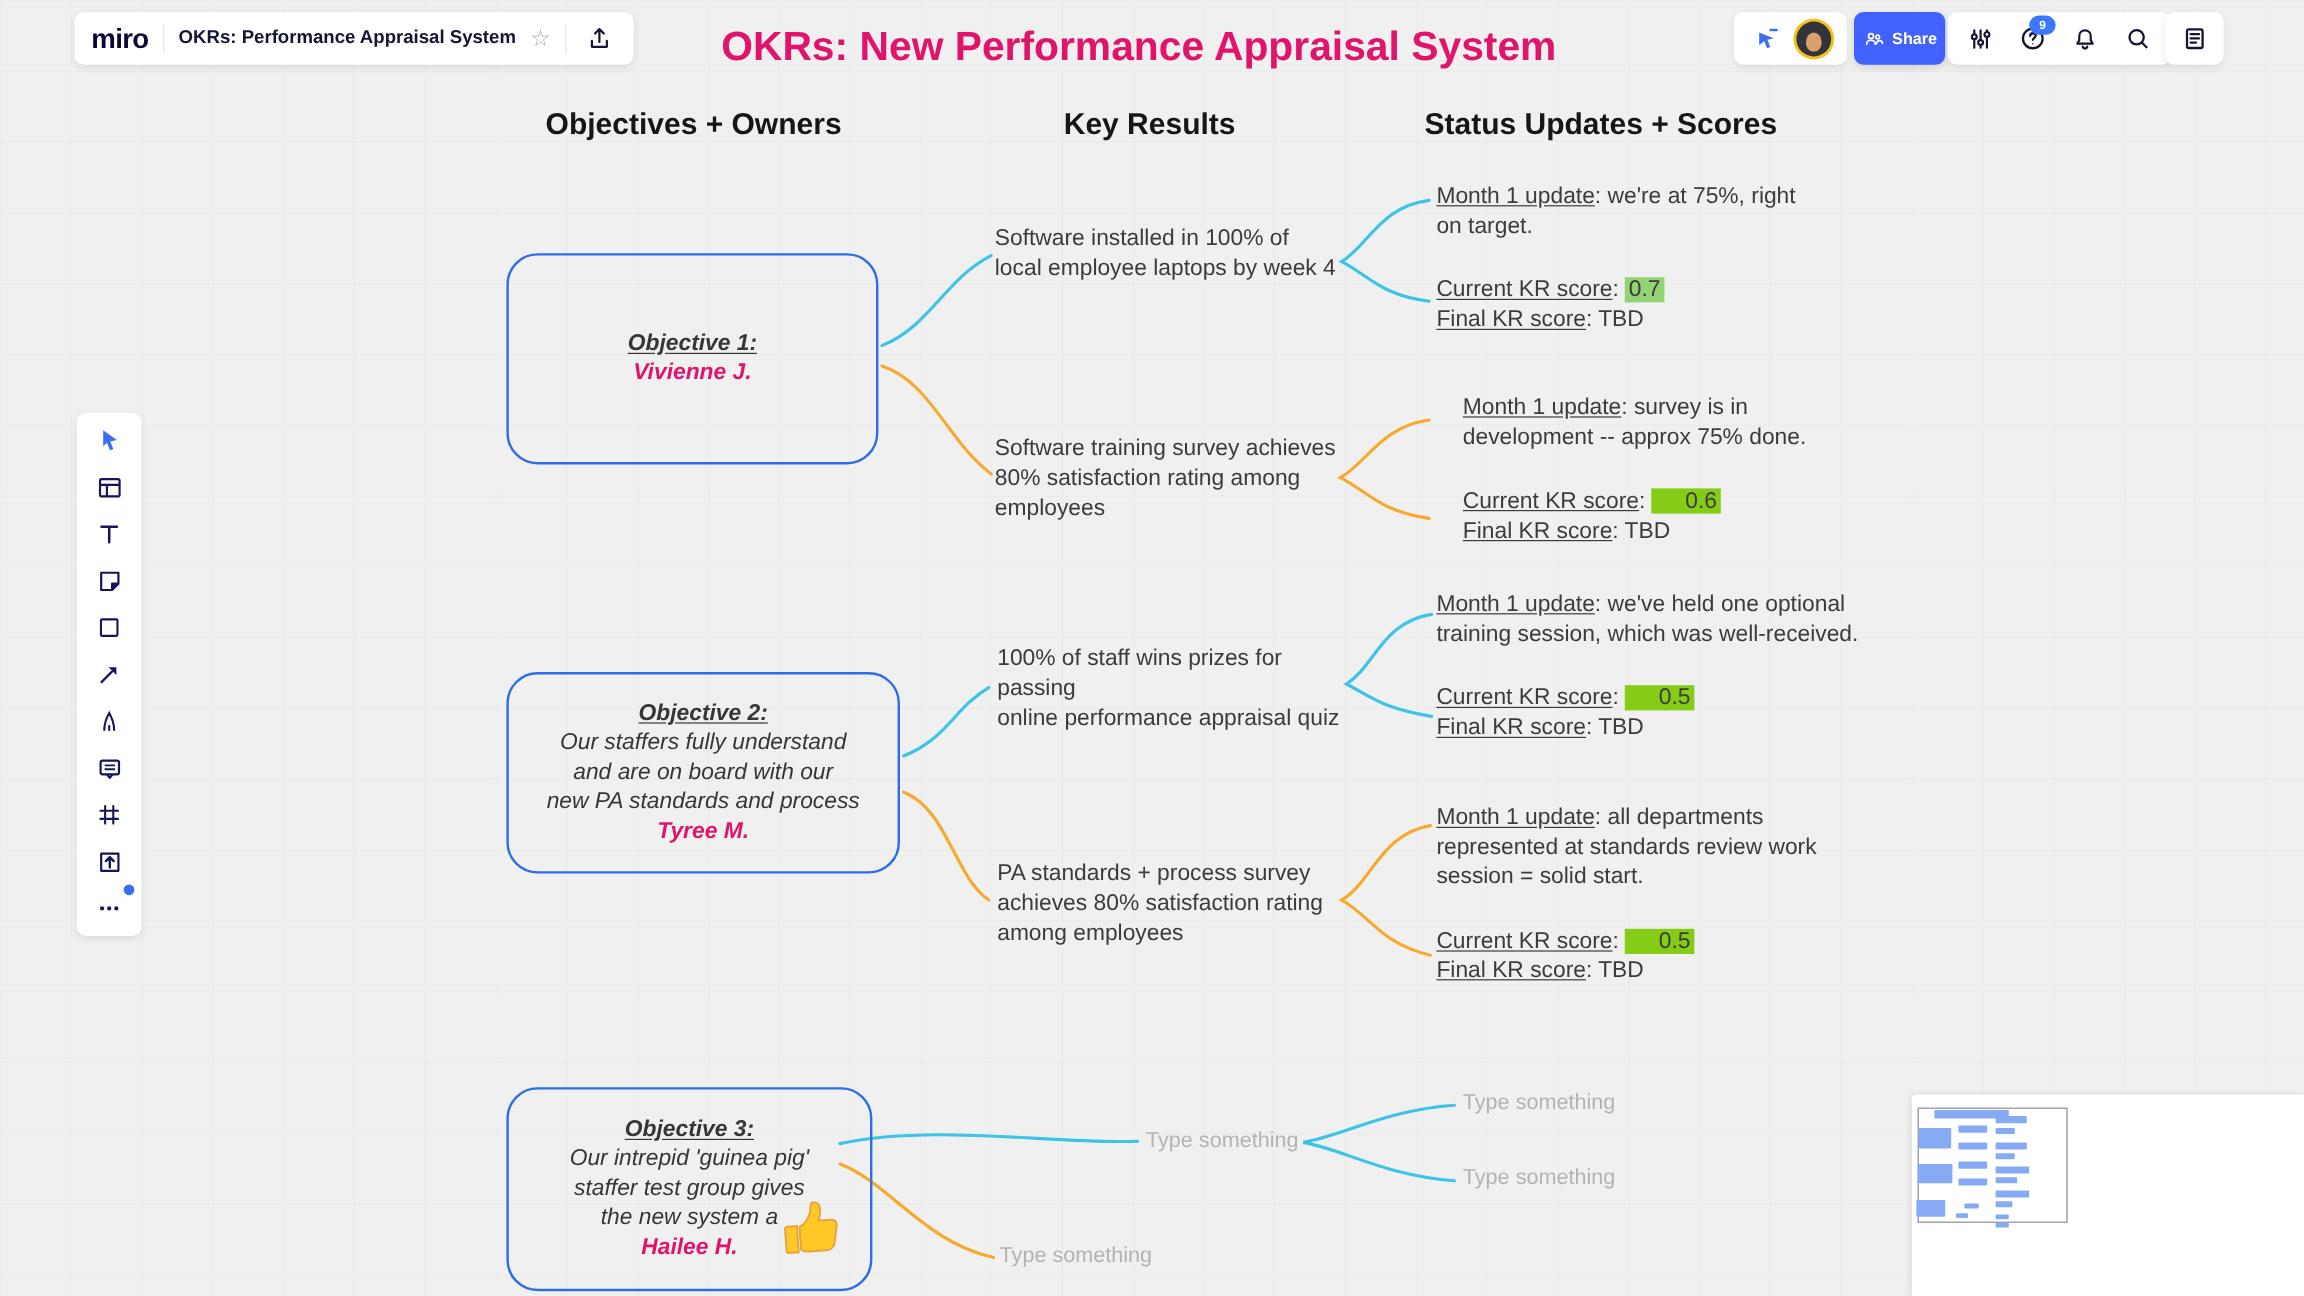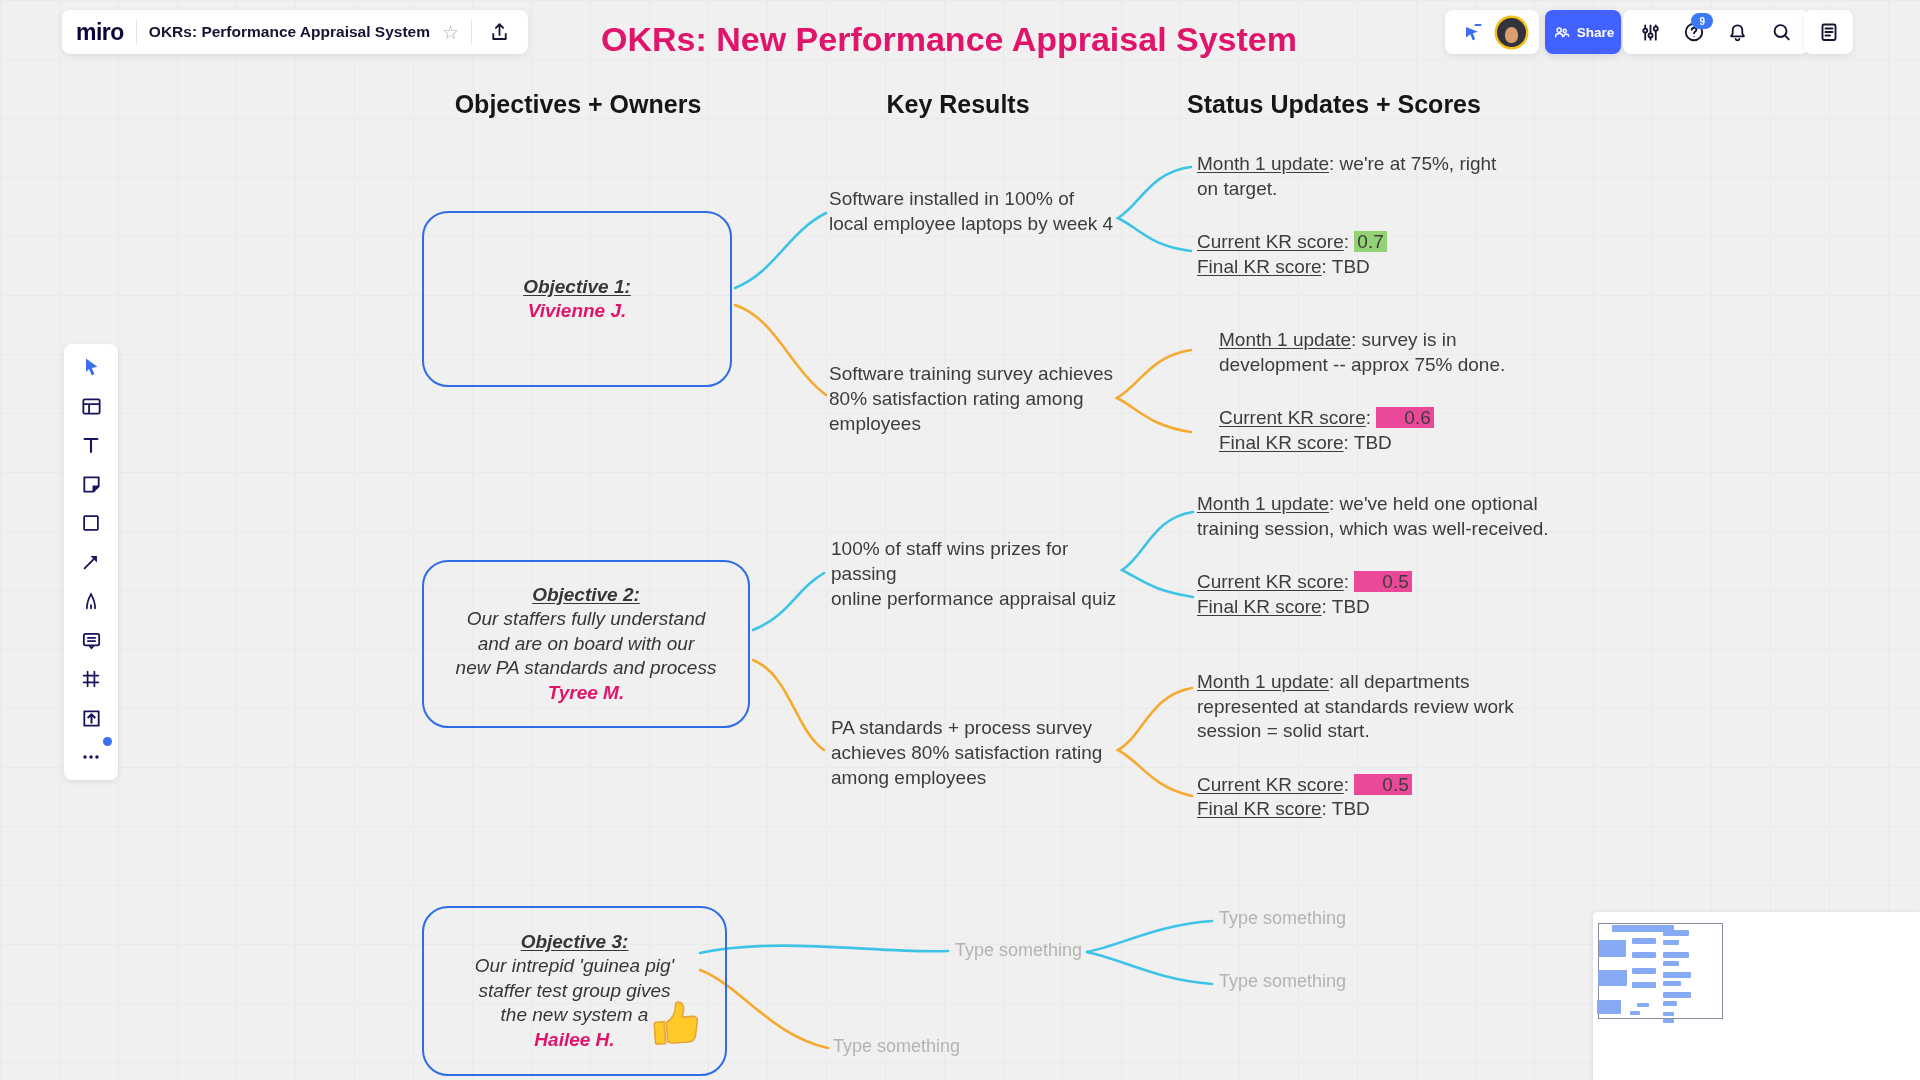--- a/index.html
+++ b/index.html
@@ -40,21 +40,21 @@
   .obj-heading{font-weight:700;text-decoration:underline;text-underline-offset:2px;}
   .obj-body{white-space:pre-line;}
   .owner{font-weight:700;color:#e1146c;}
   .kr-text{font-size:19px;line-height:25px;color:#3c3c3c;white-space:pre-line;}
   .status{font-size:19px;line-height:24.5px;color:#3c3c3c;width:330px;}
   .status .u{text-decoration:underline;text-underline-offset:2px;}
   .status .rest{white-space:pre-line;}
   .sgap{height:29px;}
   .hl{padding:0 3px;}
   .hl-green{background:#93d275;}
-  .hl-yellow{background:#ec4899;padding-left:28px;}
+  .hl-yellow{background:#84cc16;padding-left:28px;}
   .placeholder{font-size:18px;color:#b3b3b3;white-space:nowrap;}
   
   .connector-layer{left:0;top:0;width:1920px;height:1080px;pointer-events:none;}
   
   .minimap{left:1593px;top:912px;width:327px;height:168px;background:#fff;border-radius:4px 0 0 0;box-shadow:0 1px 5px rgba(0,0,0,.12);}
   .mm-viewport{position:absolute;left:5px;top:11px;width:125px;height:96px;border:1.4px solid #8b8b9e;box-sizing:border-box;}
   .mm-node{position:absolute;background:#86abf4;border-radius:1px;}
   .thumbs{left:650px;top:996px;transform:rotate(-4deg);}
 </style>
 </head>

